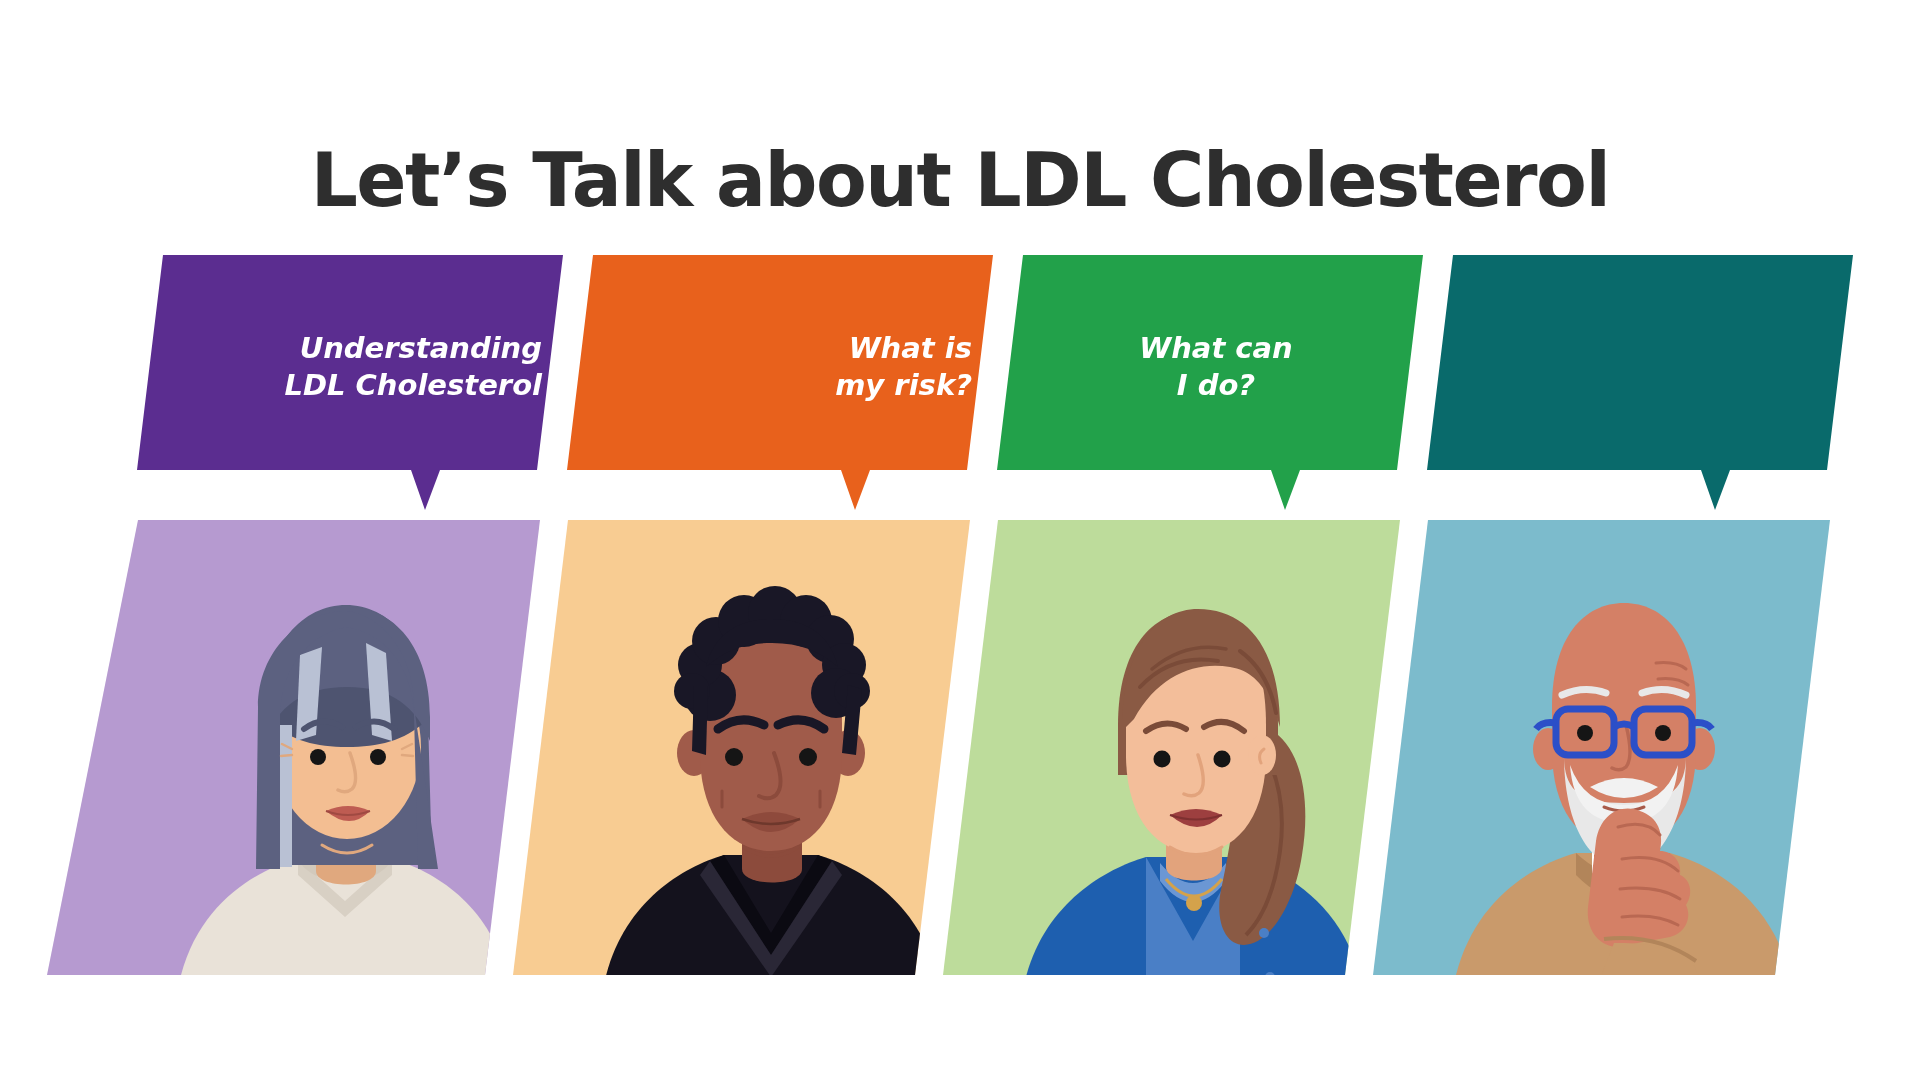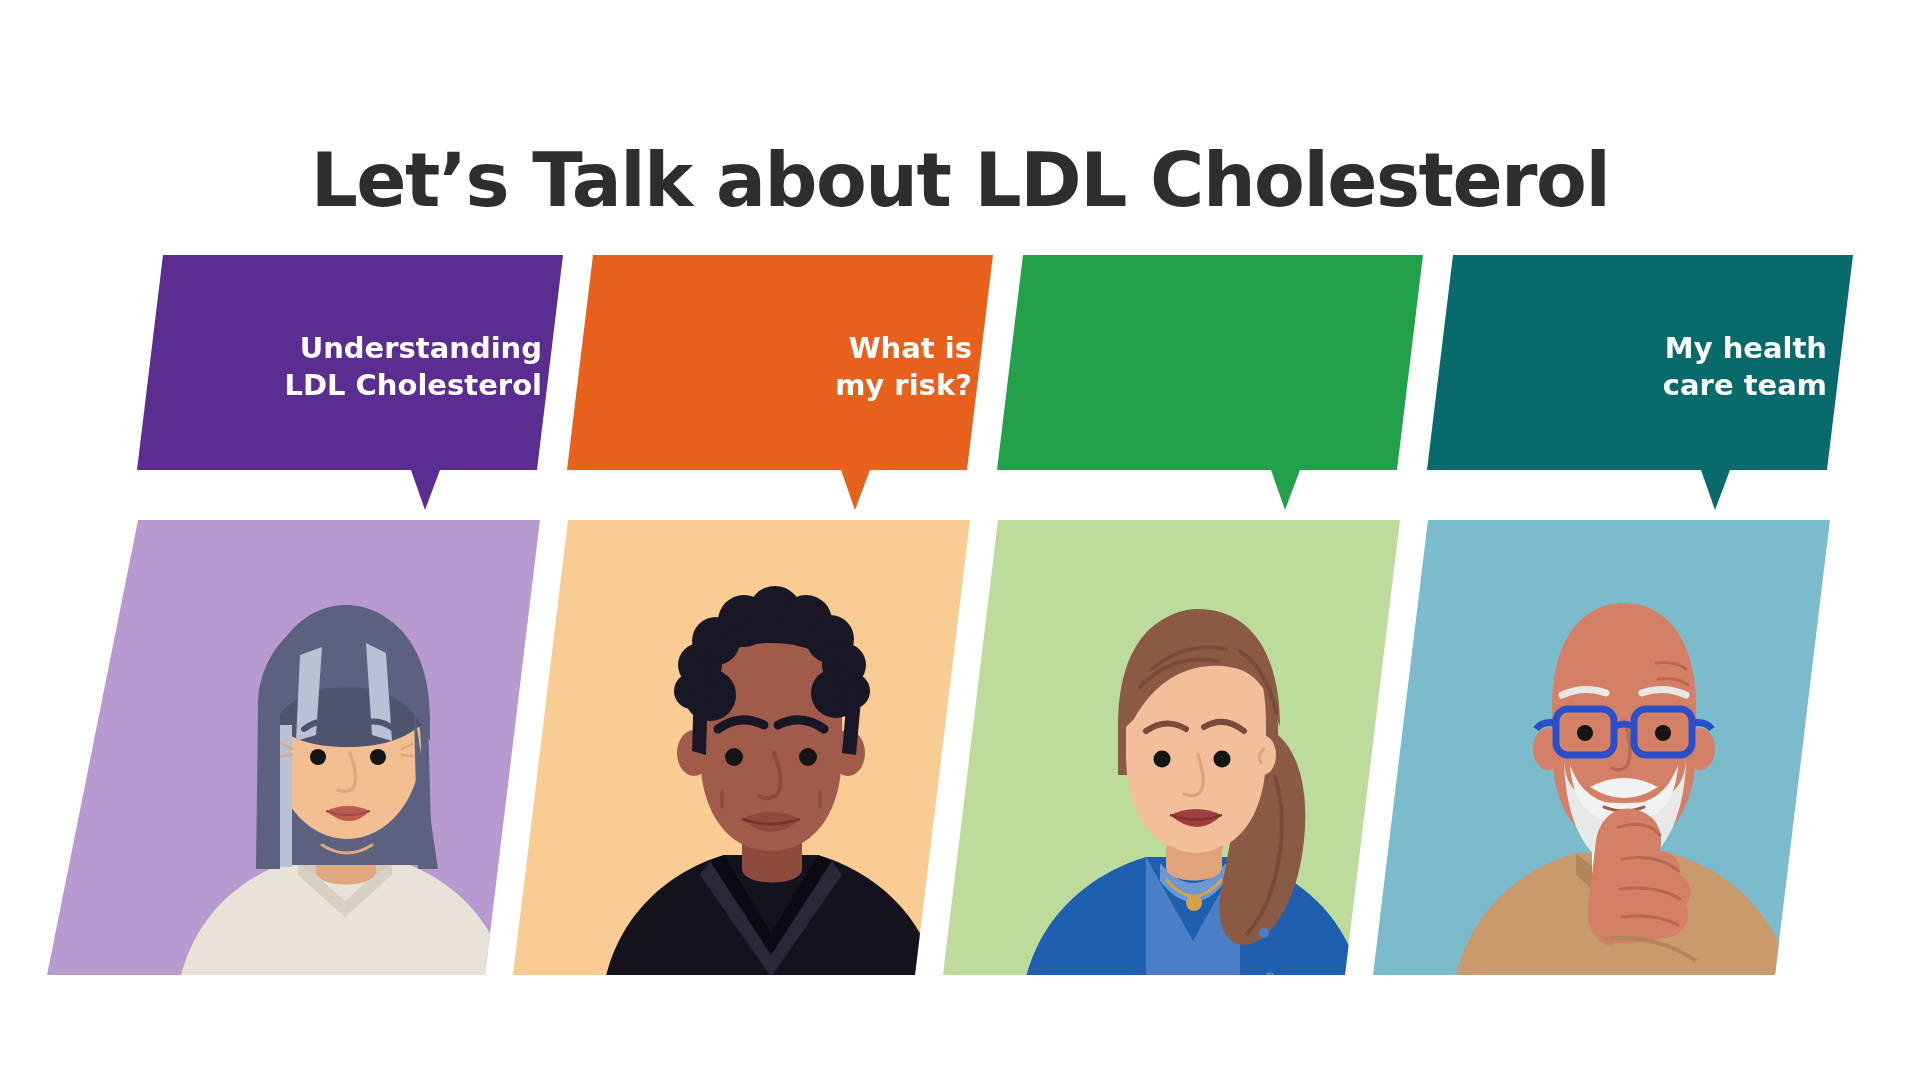--- a/index.html
+++ b/index.html
@@ -28,20 +28,21 @@
   #cards svg { display:block; }
 
   .banner-label {
     position:absolute;
     color:#ffffff;
     font-family:"DejaVu Sans", sans-serif;
     font-weight:bold;
     font-size:29px;
     line-height:1.28;
     white-space:pre-line;
+    font-style:italic;
   }
   .bl-right { text-align:right; }
   .bl-center { text-align:center; }
 </style>
 </head>
 <body>
 
 <div id="stage" style="background: rgb(255, 255, 255);">
 
   <h1 id="page-title" style="color: rgb(46, 46, 46);">Let’s Talk about LDL Cholesterol</h1>
@@ -268,18 +269,18 @@
         <polygon points="1453,0 1853,0 1827,215 1730,215 1715,255 1701,215 1427,215" fill="#096A6B"></polygon>
       </g>
     </svg>
 
     <div class="banner-label bl-right" style="left: 170px; top: 75px; width: 372px; color: rgb(255, 255, 255);">Understanding
 LDL Cholesterol</div>
 
     <div class="banner-label bl-center" style="left: 600px; top: 75px; width: 372px; color: rgb(255, 255, 255); text-align: right;">What is
 my risk?</div>
 
-
-    <div class="banner-label bl-right" style="left: 1455px; top: 75px; width: 372px; color: rgb(255, 255, 255);">My health
-care team</div>
+    <div class="banner-label bl-center" style="left: 1030px; top: 75px; width: 372px; color: rgb(255, 255, 255);">What can
+I do?</div>
+
   </div>
 
 </div>
 
 </body></html>

